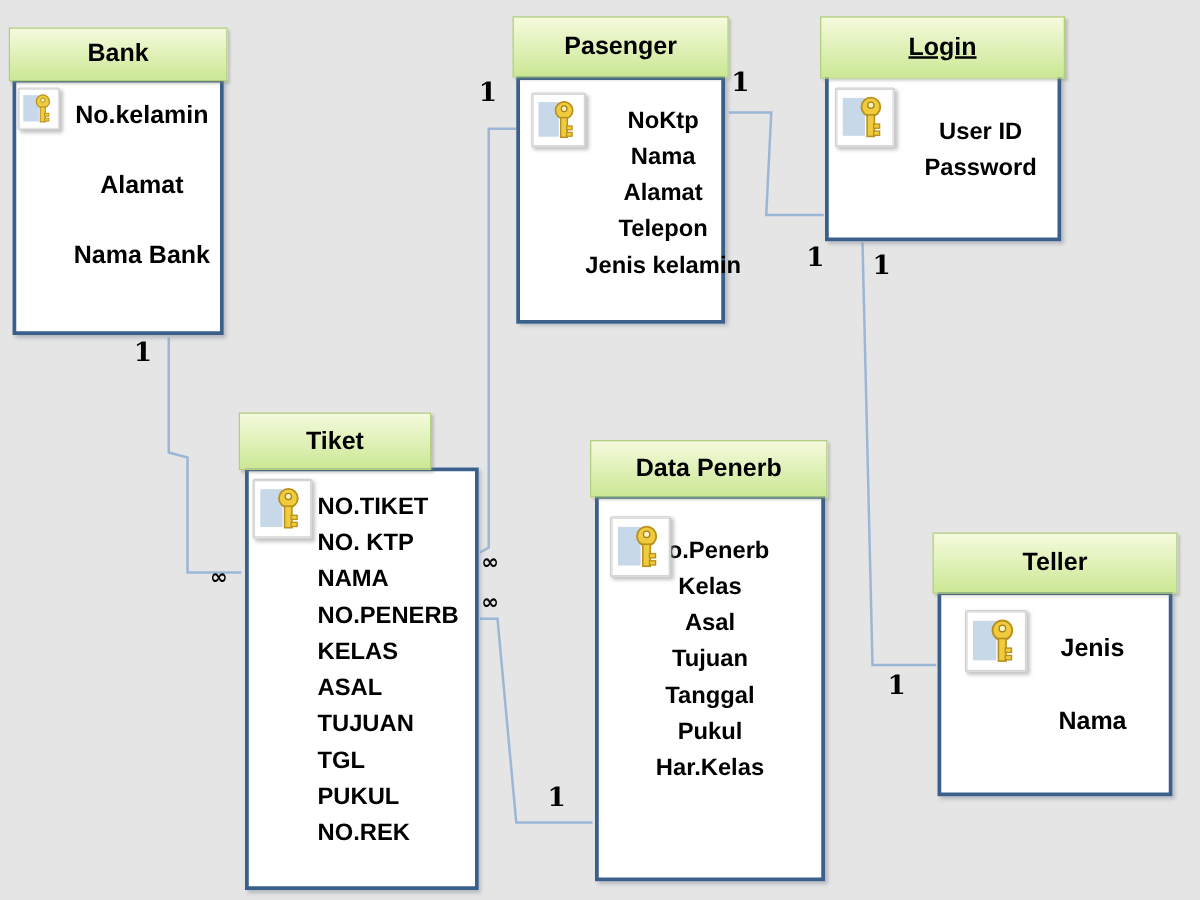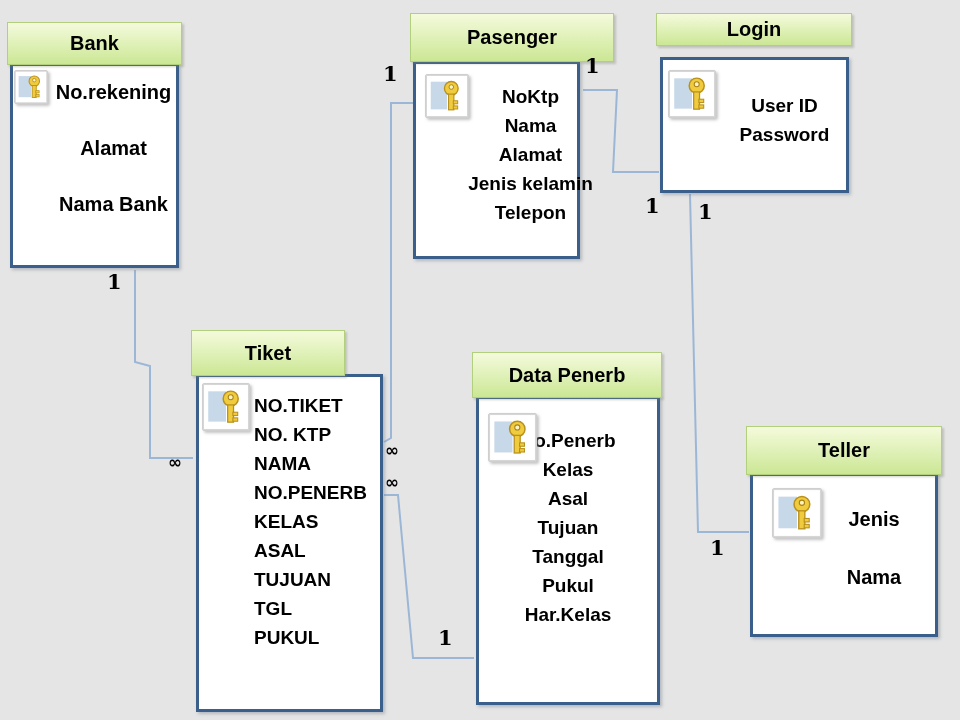--- a/index.html
+++ b/index.html
@@ -58,63 +58,63 @@
       <polyline points="384,495 398,495 413,658 474,658" fill="none" stroke="#9cb7d6" stroke-width="2"></polyline>
       <polyline points="690,194 698,532 749,532" fill="none" stroke="#9cb7d6" stroke-width="2"></polyline>
     </svg>
   <div id="entities">
       <div>
         <div class="entity-part entity-body" style="left: 10px; top: 63px; width: 169px; height: 205px;"></div>
         <div class="entity-part entity-header" style="left: 7px; top: 22px; width: 175px; height: 43px;">
           <span class="entity-title">Bank</span>
         </div>
         <div class="fields center" style="left: 10px; top: 64px; width: 169px; padding-left: 38px; font-size: 20px;">
-          <div class="field-row" style="height: 56px;">No.rekening</div>
+          <div class="field-row" style="height: 56px;">No.kelamin</div>
           <div class="field-row" style="height: 56px;">Alamat</div>
           <div class="field-row" style="height: 56px;">Nama Bank</div>
         </div>
         <div class="key-icon" style="left: 14px; top: 70px; width: 32px; height: 32px; position: absolute;">
           <svg viewBox="0 0 44 44" xmlns="http://www.w3.org/2000/svg">
     <rect x="0.5" y="0.5" width="43" height="43" fill="#ffffff" stroke="#d6d6d6"></rect>
     <rect x="5" y="7" width="17" height="29" fill="#c7d8e9"></rect>
     <circle cx="26.5" cy="14" r="7.2" fill="#efcb3d" stroke="#b8901c" stroke-width="1.4"></circle>
     <circle cx="26.5" cy="12.6" r="2.4" fill="#fdf3c2" stroke="#a8821a" stroke-width="1"></circle>
     <rect x="23.6" y="20" width="5.6" height="16.5" fill="#efcb3d" stroke="#b8901c" stroke-width="1.2"></rect>
     <rect x="28.6" y="27" width="4.6" height="3.2" fill="#efcb3d" stroke="#b8901c" stroke-width="1"></rect>
     <rect x="28.6" y="32.4" width="4.6" height="3.2" fill="#efcb3d" stroke="#b8901c" stroke-width="1"></rect>
   </svg>
         </div>
       </div>
       <div>
         <div class="entity-part entity-body" style="left: 413px; top: 61px; width: 167px; height: 198px;"></div>
-        <div class="entity-part entity-header" style="left: 410px; top: 13px; width: 204px; height: 49px;">
+        <div class="entity-part entity-header" style="left: 410px; top: 13px; width: 173px; height: 49px;">
           <span class="entity-title">Pasenger</span>
         </div>
         <div class="fields center" style="left: 413px; top: 82px; width: 167px; padding-left: 0px; font-size: 19px; margin-left: 34px;">
           <div class="field-row" style="height: 29px;">NoKtp</div>
           <div class="field-row" style="height: 29px;">Nama</div>
           <div class="field-row" style="height: 29px;">Alamat</div>
+          <div class="field-row" style="height: 29px;">Telepon</div>
           <div class="field-row" style="height: 29px;">Jenis kelamin</div>
-          <div class="field-row" style="height: 29px;">Telepon</div>
         </div>
         <div class="key-icon" style="left: 425px; top: 74px; width: 42px; height: 42px; position: absolute;">
           <svg viewBox="0 0 44 44" xmlns="http://www.w3.org/2000/svg">
     <rect x="0.5" y="0.5" width="43" height="43" fill="#ffffff" stroke="#d6d6d6"></rect>
     <rect x="5" y="7" width="17" height="29" fill="#c7d8e9"></rect>
     <circle cx="26.5" cy="14" r="7.2" fill="#efcb3d" stroke="#b8901c" stroke-width="1.4"></circle>
     <circle cx="26.5" cy="12.6" r="2.4" fill="#fdf3c2" stroke="#a8821a" stroke-width="1"></circle>
     <rect x="23.6" y="20" width="5.6" height="16.5" fill="#efcb3d" stroke="#b8901c" stroke-width="1.2"></rect>
     <rect x="28.6" y="27" width="4.6" height="3.2" fill="#efcb3d" stroke="#b8901c" stroke-width="1"></rect>
     <rect x="28.6" y="32.4" width="4.6" height="3.2" fill="#efcb3d" stroke="#b8901c" stroke-width="1"></rect>
   </svg>
         </div>
       </div>
       <div>
         <div class="entity-part entity-body" style="left: 660px; top: 57px; width: 189px; height: 136px;"></div>
-        <div class="entity-part entity-header" style="left: 656px; top: 13px; width: 196px; height: 33px;">
+        <div class="entity-part entity-header" style="left: 656px; top: 13px; width: 196px; height: 50px; text-decoration: underline;">
           <span class="entity-title">Login</span>
         </div>
         <div class="fields center" style="left: 660px; top: 91px; width: 189px; padding-left: 60px; font-size: 19px;">
           <div class="field-row" style="height: 29px;">User ID</div>
           <div class="field-row" style="height: 29px;">Password</div>
         </div>
         <div class="key-icon" style="left: 668px; top: 70px; width: 46px; height: 46px; position: absolute;">
           <svg viewBox="0 0 44 44" xmlns="http://www.w3.org/2000/svg">
     <rect x="0.5" y="0.5" width="43" height="43" fill="#ffffff" stroke="#d6d6d6"></rect>
     <rect x="5" y="7" width="17" height="29" fill="#c7d8e9"></rect>
@@ -134,20 +134,21 @@
         <div class="fields left" style="left: 196px; top: 391px; width: 187px; padding-left: 58px; font-size: 19px;">
           <div class="field-row" style="height: 29px;">NO.TIKET</div>
           <div class="field-row" style="height: 29px;">NO. KTP</div>
           <div class="field-row" style="height: 29px;">NAMA</div>
           <div class="field-row" style="height: 29px;">NO.PENERB</div>
           <div class="field-row" style="height: 29px;">KELAS</div>
           <div class="field-row" style="height: 29px;">ASAL</div>
           <div class="field-row" style="height: 29px;">TUJUAN</div>
           <div class="field-row" style="height: 29px;">TGL</div>
           <div class="field-row" style="height: 29px;">PUKUL</div>
+          <div class="field-row" style="height: 29px;">NO.REK</div>
         </div>
         <div class="key-icon" style="left: 202px; top: 383px; width: 46px; height: 46px; position: absolute;">
           <svg viewBox="0 0 44 44" xmlns="http://www.w3.org/2000/svg">
     <rect x="0.5" y="0.5" width="43" height="43" fill="#ffffff" stroke="#d6d6d6"></rect>
     <rect x="5" y="7" width="17" height="29" fill="#c7d8e9"></rect>
     <circle cx="26.5" cy="14" r="7.2" fill="#efcb3d" stroke="#b8901c" stroke-width="1.4"></circle>
     <circle cx="26.5" cy="12.6" r="2.4" fill="#fdf3c2" stroke="#a8821a" stroke-width="1"></circle>
     <rect x="23.6" y="20" width="5.6" height="16.5" fill="#efcb3d" stroke="#b8901c" stroke-width="1.2"></rect>
     <rect x="28.6" y="27" width="4.6" height="3.2" fill="#efcb3d" stroke="#b8901c" stroke-width="1"></rect>
     <rect x="28.6" y="32.4" width="4.6" height="3.2" fill="#efcb3d" stroke="#b8901c" stroke-width="1"></rect>

